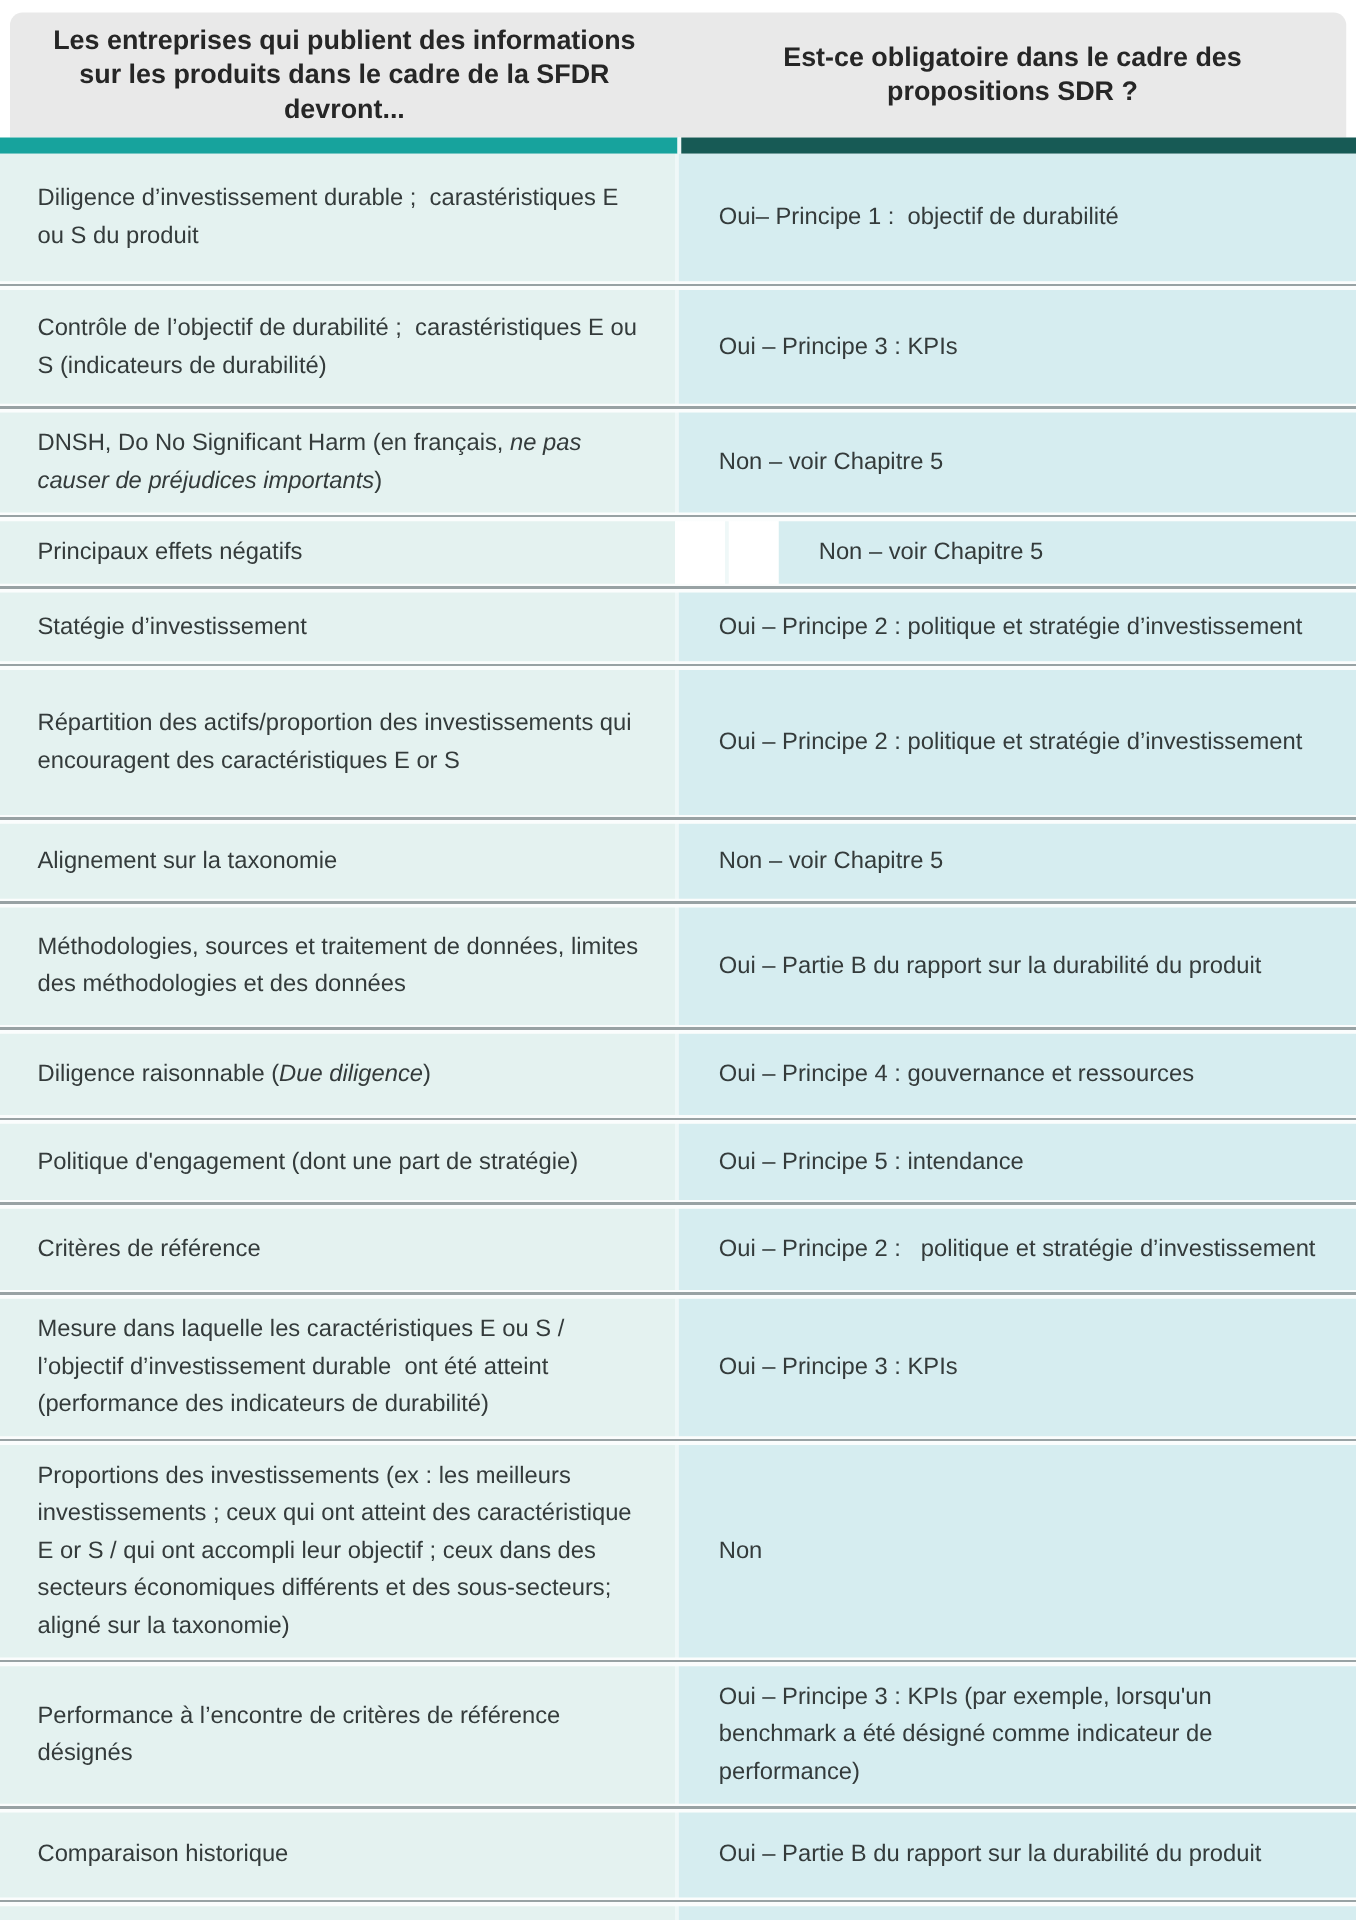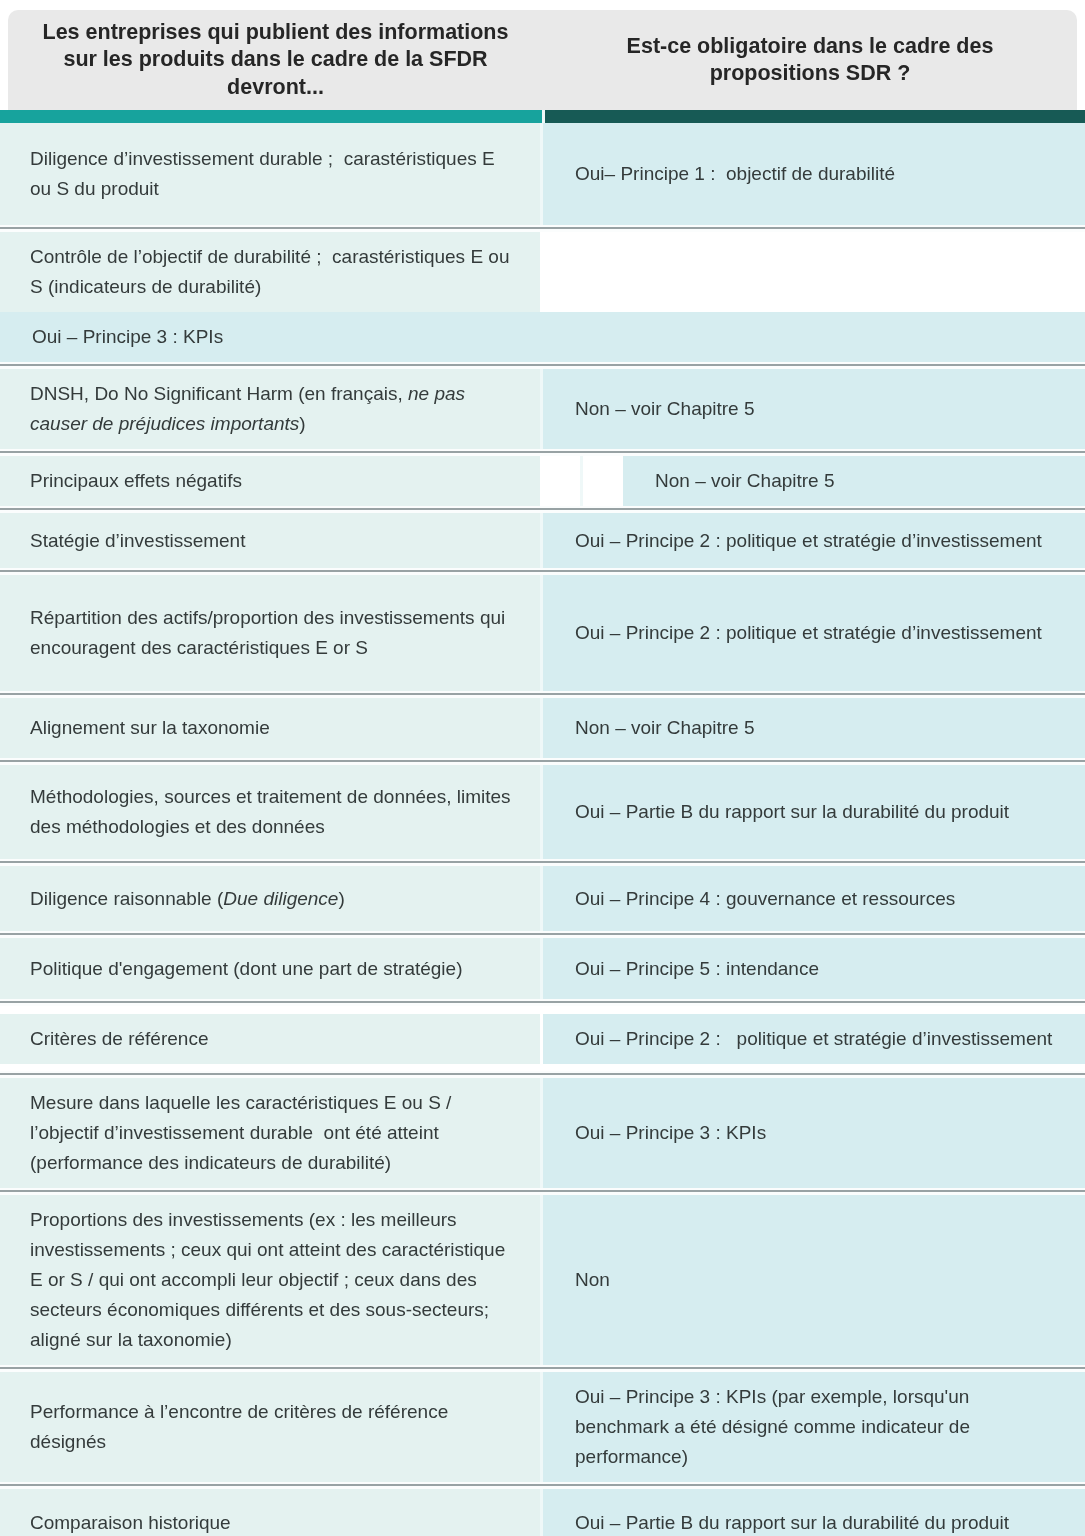--- a/index.html
+++ b/index.html
@@ -106,21 +106,21 @@
   <div class="row" style="min-height: 102px;">
     <div class="cell left">
           <p><span>Diligence d’investissement durable ;  carastéristiques E ou S du produit</span></p>
         </div>
     <div class="col-gap"></div>
     <div class="cell right">
           <p>Oui– Principe 1 :  objectif de durabilité</p>
         </div>
   </div>
 <div class="sep"></div>
-  <div class="row" style="min-height: 91px; flex-direction: column;">
+  <div class="row" style="min-height: 91px;">
     <div class="cell left">
           <p><span>Contrôle de l’objectif de durabilité ;  carastéristiques E ou S (indicateurs de durabilité)</span></p>
         </div>
     <div class="col-gap"></div>
     <div class="cell right">
           <p>Oui – Principe 3 : KPIs</p>
         </div>
   </div>
 <div class="sep"></div>
   <div class="row" style="min-height: 56px;">
@@ -196,21 +196,21 @@
   <div class="row" style="min-height: 61px;">
     <div class="cell left">
           <p><span>Politique d'engagement (dont une part de stratégie)</span></p>
         </div>
     <div class="col-gap"></div>
     <div class="cell right">
           <p>Oui – Principe 5 : intendance</p>
         </div>
   </div>
 <div class="sep"></div>
-  <div class="row" style="min-height: 65px; align-items: center;">
+  <div class="row" style="min-height: 65px;">
     <div class="cell left">
           <p><span>Critères de référence</span></p>
         </div>
     <div class="col-gap"></div>
     <div class="cell right">
           <p>Oui – Principe 2 :   politique et stratégie d’investissement</p>
         </div>
   </div>
 <div class="sep"></div>
   <div class="row" style="min-height: 108px;">

